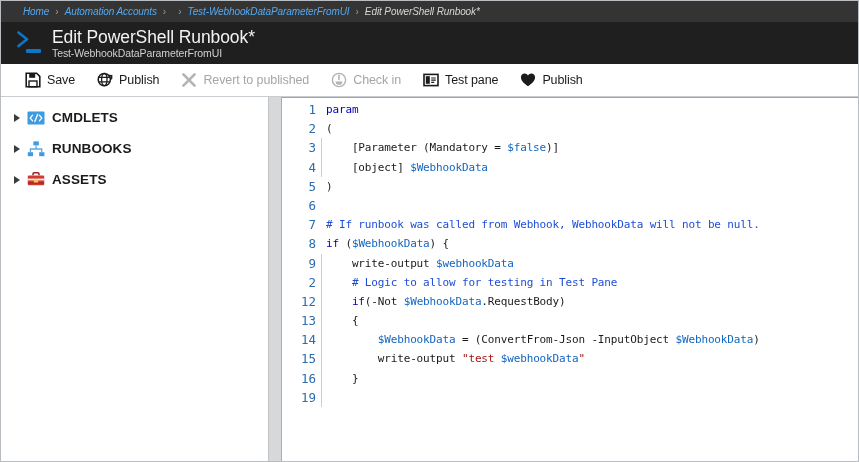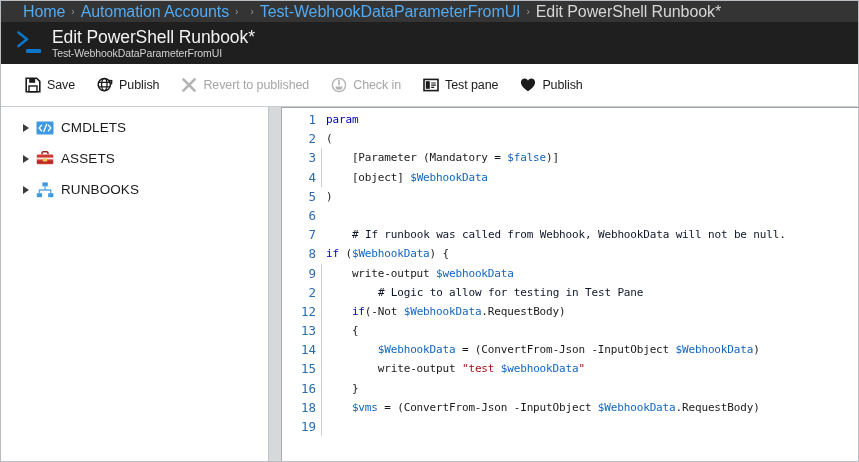--- a/index.html
+++ b/index.html
@@ -29,24 +29,25 @@
   .breadcrumb-bar {
     height: 21px;
     background: #343434;
     display: flex;
     align-items: center;
     padding-left: 22px;
     flex: 0 0 auto;
     box-sizing: border-box;
   }
   .crumb {
-    font-size: 16px;
+    font-size: 10px;
     color: #54a9f0;
     white-space: nowrap;
     letter-spacing: -0.1px;
+    font-style: italic;
   }
   .crumb.current {
     color: #d6d6d6;
   }
   .crumb-sep {
     font-size: 10px;
     color: #9a9a9a;
     margin: 0 6px;
     line-height: 1;
   }
@@ -98,21 +99,21 @@
   }
   .title-sub {
     font-size: 10.5px;
     color: #d0d0d0;
     line-height: 13px;
     letter-spacing: -0.1px;
   }
 
   
   .toolbar {
-    height: 43px;
+    height: 33px;
     background: #ffffff;
     border-bottom: 1px solid #c9ccd0;
     display: flex;
     align-items: center;
     padding-left: 24px;
     flex: 0 0 auto;
     box-sizing: border-box;
   }
   .tb-item {
     display: flex;
@@ -154,23 +155,24 @@
     width: 267px;
     flex: 0 0 auto;
     background: #ffffff;
     padding-top: 5px;
     box-sizing: border-box;
   }
   .tree-item {
     height: 31px;
     display: flex;
     align-items: center;
-    padding-left: 18px;
+    padding-left: 9px;
     cursor: pointer;
     user-select: none;
+    font-weight: bold;
   }
   .tree-arrow {
     width: 14px;
     height: 14px;
     flex: 0 0 auto;
     display: flex;
     align-items: center;
     justify-content: center;
     margin-right: 3px;
   }
@@ -254,21 +256,21 @@
   .code-text {
     flex: 1 1 auto;
     white-space: pre;
     color: #1a1a1a;
     font-family: "DejaVu Sans Mono", monospace;
     font-size: 11px;
     letter-spacing: -0.15px;
   }
   .tk-kw  { color: #0000c0; }
   .tk-var { color: #1265c0; }
-  .tk-cm  { color: #0f172a; margin-left: 26px; }
+  .tk-cm  { color: #1d4ed8; }
   .tk-str { color: #a31515; }
   .tk-pl  { color: #1a1a1a; }
 </style>
 </head>
 <body>
 
 <div id="app">
 
   <div class="breadcrumb-bar" id="breadcrumb-bar">
       <span class="crumb">Home</span>
@@ -353,39 +355,39 @@
        <rect x="0.5" y="2.5" width="17" height="13" rx="1" fill="#3f9ae0"></rect>
        <path d="M5.6 6.2 3.2 9l2.4 2.8M12.4 6.2 14.8 9l-2.4 2.8M10.6 5.4 7.8 12.6" fill="none" stroke="#ffffff" stroke-width="1.3" stroke-linecap="round" stroke-linejoin="round"></path>
      </svg>
           <span class="tree-label">CMDLETS</span>
         </div>
         <div class="tree-item">
           <span class="tree-arrow">
             <span></span>
           </span>
           <svg class="tree-ico" viewBox="0 0 18 18">
-       <path d="M6 4.2V3a1.2 1.2 0 0 1 1.2-1.2h3.6A1.2 1.2 0 0 1 12 3v1.2" fill="none" stroke="#9b2020" stroke-width="1.5"></path>
-       <rect x="0.8" y="4.6" width="16.4" height="9.6" rx="1" fill="#cf3b33"></rect>
-       <rect x="0.8" y="7.6" width="16.4" height="1.8" fill="#ffffff" opacity="0.9"></rect>
-       <rect x="0.8" y="11.2" width="16.4" height="1.6" fill="#8e1d1d" opacity="0.55"></rect>
-       <rect x="6.8" y="8.6" width="4.4" height="2.8" rx="0.5" fill="#f2c94c"></rect>
-     </svg>
-          <span class="tree-label">ASSETS</span>
+       <rect x="6.4" y="1.4" width="5.4" height="4" fill="#3f9ae0"></rect>
+       <rect x="0.8" y="12.2" width="5.2" height="4" fill="#3f9ae0"></rect>
+       <rect x="12.2" y="12.2" width="5.2" height="4" fill="#3f9ae0"></rect>
+       <path d="M9.1 5.6v3.4M3.4 12.2V9h11.3v3.2" fill="none" stroke="#5aa9e6" stroke-width="1.3"></path>
+     </svg>
+          <span class="tree-label">RUNBOOKS</span>
         </div>
         <div class="tree-item">
           <span class="tree-arrow">
             <span></span>
           </span>
           <svg class="tree-ico" viewBox="0 0 18 18">
-       <rect x="6.4" y="1.4" width="5.4" height="4" fill="#3f9ae0"></rect>
-       <rect x="0.8" y="12.2" width="5.2" height="4" fill="#3f9ae0"></rect>
-       <rect x="12.2" y="12.2" width="5.2" height="4" fill="#3f9ae0"></rect>
-       <path d="M9.1 5.6v3.4M3.4 12.2V9h11.3v3.2" fill="none" stroke="#5aa9e6" stroke-width="1.3"></path>
-     </svg>
-          <span class="tree-label">RUNBOOKS</span>
+       <path d="M6 4.2V3a1.2 1.2 0 0 1 1.2-1.2h3.6A1.2 1.2 0 0 1 12 3v1.2" fill="none" stroke="#9b2020" stroke-width="1.5"></path>
+       <rect x="0.8" y="4.6" width="16.4" height="9.6" rx="1" fill="#cf3b33"></rect>
+       <rect x="0.8" y="7.6" width="16.4" height="1.8" fill="#ffffff" opacity="0.9"></rect>
+       <rect x="0.8" y="11.2" width="16.4" height="1.6" fill="#8e1d1d" opacity="0.55"></rect>
+       <rect x="6.8" y="8.6" width="4.4" height="2.8" rx="0.5" fill="#f2c94c"></rect>
+     </svg>
+          <span class="tree-label">ASSETS</span>
         </div>
       </div>
 
     <div class="split-divider"></div>
 
     <div class="editor">
       <div class="code-area" id="code-area">
           <div class="code-line"><span class="ln">1</span><span class="guide-col"></span><span class="code-text"><span class="tk-kw">param</span></span></div>
           <div class="code-line"><span class="ln">2</span><span class="guide-col"></span><span class="code-text"><span class="tk-pl">(</span></span></div>
           <div class="code-line"><span class="ln">3</span><span class="guide-col on"></span><span class="code-text"><span class="tk-pl">    [Parameter (Mandatory = </span><span class="tk-var">$false</span><span class="tk-pl">)]</span></span></div>
@@ -394,19 +396,18 @@
           <div class="code-line"><span class="ln">6</span><span class="guide-col"></span><span class="code-text"><span class="tk-pl"></span></span></div>
           <div class="code-line"><span class="ln">7</span><span class="guide-col"></span><span class="code-text"><span class="tk-cm"># If runbook was called from Webhook, WebhookData will not be null.</span></span></div>
           <div class="code-line"><span class="ln">8</span><span class="guide-col"></span><span class="code-text"><span class="tk-kw">if</span><span class="tk-pl"> (</span><span class="tk-var">$WebhookData</span><span class="tk-pl">) {</span></span></div>
           <div class="code-line"><span class="ln">9</span><span class="guide-col on"></span><span class="code-text"><span class="tk-pl">    write-output </span><span class="tk-var">$webhookData</span></span></div>
           <div class="code-line"><span class="ln">2</span><span class="guide-col on"></span><span class="code-text"><span class="tk-cm">    # Logic to allow for testing in Test Pane</span></span></div>
           <div class="code-line"><span class="ln">12</span><span class="guide-col on"></span><span class="code-text"><span class="tk-pl">    </span><span class="tk-kw">if</span><span class="tk-pl">(-Not </span><span class="tk-var">$WebhookData</span><span class="tk-pl">.RequestBody)</span></span></div>
           <div class="code-line"><span class="ln">13</span><span class="guide-col on"></span><span class="code-text"><span class="tk-pl">    {</span></span></div>
           <div class="code-line"><span class="ln">14</span><span class="guide-col on"></span><span class="code-text"><span class="tk-pl">        </span><span class="tk-var">$WebhookData</span><span class="tk-pl"> = (ConvertFrom-Json -InputObject </span><span class="tk-var">$WebhookData</span><span class="tk-pl">)</span></span></div>
           <div class="code-line"><span class="ln">15</span><span class="guide-col on"></span><span class="code-text"><span class="tk-pl">        write-output </span><span class="tk-str">"test </span><span class="tk-var">$webhookData</span><span class="tk-str">"</span></span></div>
           <div class="code-line"><span class="ln">16</span><span class="guide-col on"></span><span class="code-text"><span class="tk-pl">    }</span></span></div>
-          <div class="code-line"><span class="ln">18</span><span class="guide-col on"></span><span class="code-text"><span class="tk-pl">    </span><span class="tk-var">$vms</span><span class="tk-pl"> = (ConvertFrom-Json -InputObject </span><span class="tk-var">$WebhookData</span><span class="tk-pl">.RequestBody)</span></span></div>
           <div class="code-line"><span class="ln">19</span><span class="guide-col on"></span><span class="code-text"><span class="tk-pl"></span></span></div>
         </div>
     </div>
 
   </div>
 </div>
 
 </body></html>

